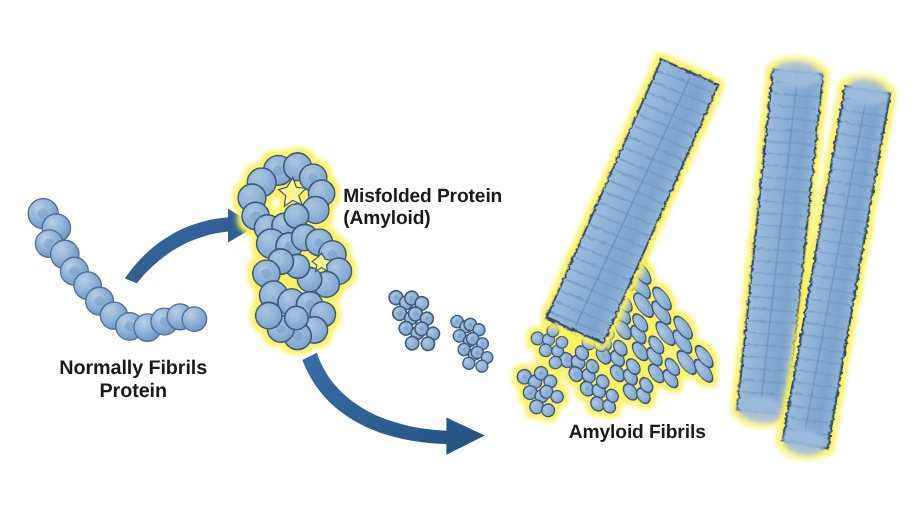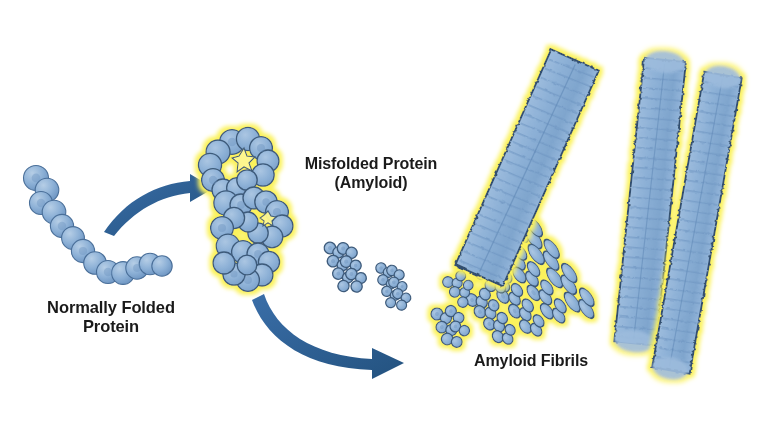--- a/index.html
+++ b/index.html
@@ -35,21 +35,21 @@
     left: 18px;
     top: 298px;
     width: 186px;
     font-size: 16.5px;
   }
   #cap-misfolded {
     left: 286px;
     top: 155px;
     width: 170px;
     font-size: 16px;
-    text-align: center;
+    text-align: left;
   }
   #cap-fibrils {
     left: 474px;
     top: 352px;
     width: 160px;
     font-size: 16px;
     text-align: left;
   }
 </style>
 </head>
@@ -488,21 +488,21 @@
           <line x1="-17" y1="290" x2="17" y2="289"></line>
         </g>
         <line x1="0" y1="4" x2="-2" y2="296" stroke="#5d86b4" stroke-width="1.2" opacity="0.5"></line>
         <ellipse cx="0" cy="2" rx="18" ry="11" fill="#9dbcdd" filter="url(#softEnd)" opacity="0.9"></ellipse>
         <ellipse cx="-1" cy="298" rx="18" ry="11" fill="#9dbcdd" filter="url(#softEnd)" opacity="0.9"></ellipse>
       </g>
     </g>
 
   </svg>
 
-  <div class="caption" id="cap-normal">Normally Folded
+  <div class="caption" id="cap-normal">Normally Fibrils
 Protein</div>
 
   <div class="caption" id="cap-misfolded">Misfolded Protein
 (Amyloid)</div>
 
   <div class="caption" id="cap-fibrils">Amyloid Fibrils</div>
 
 </div>
 
 </body></html>

